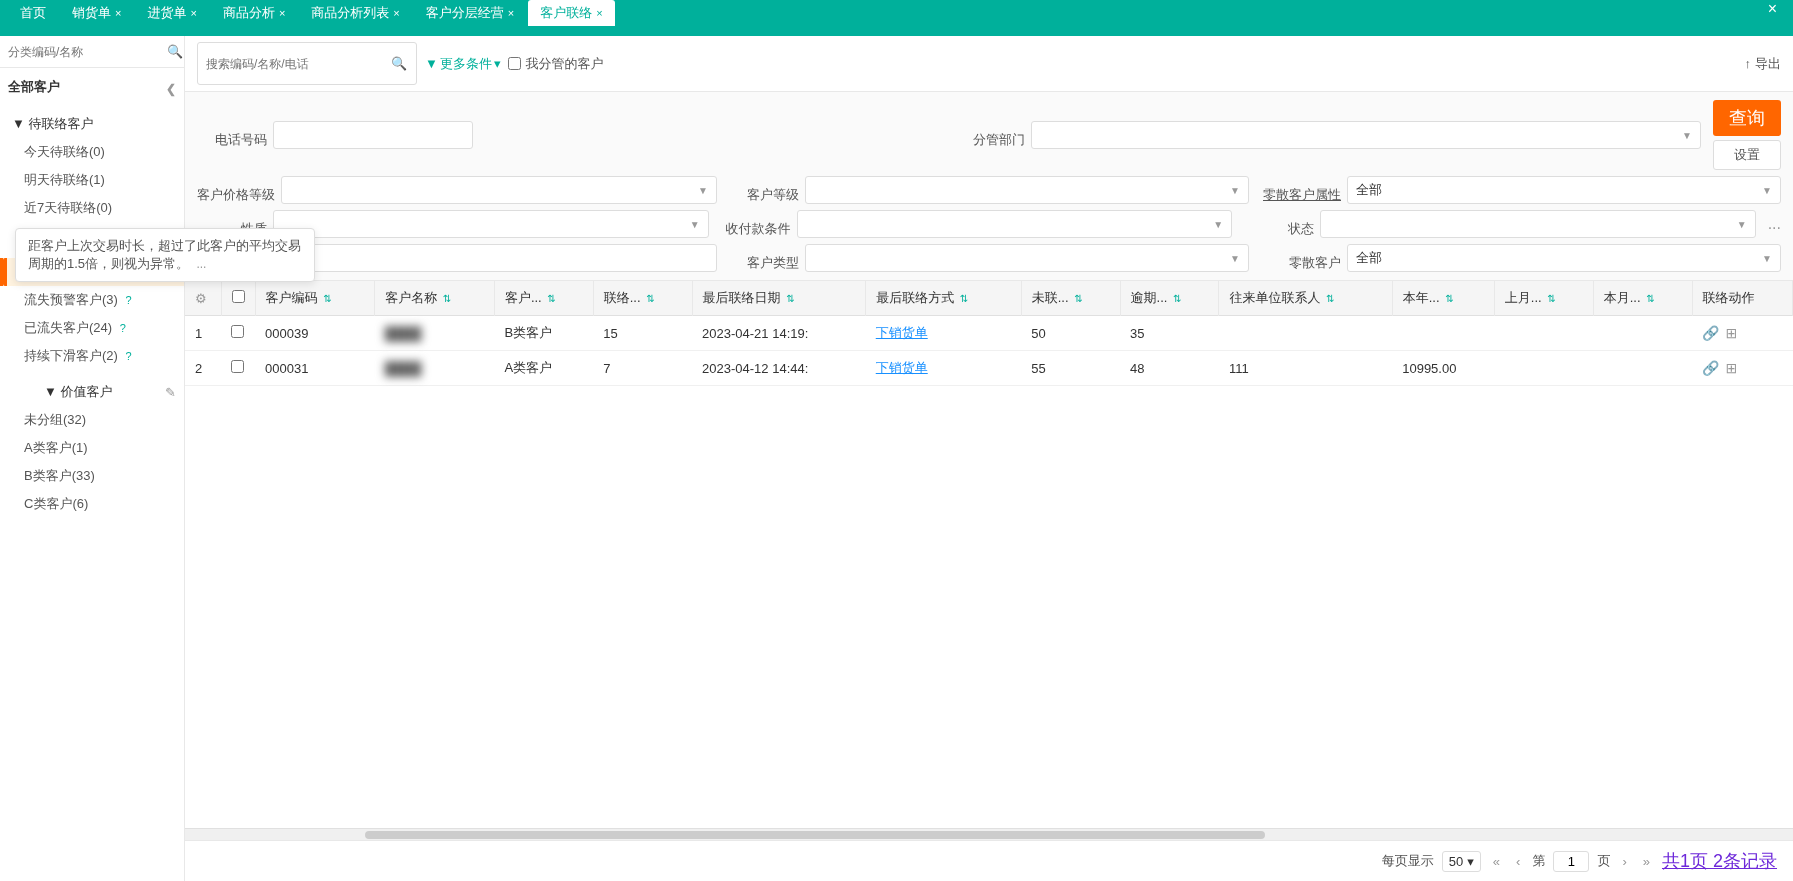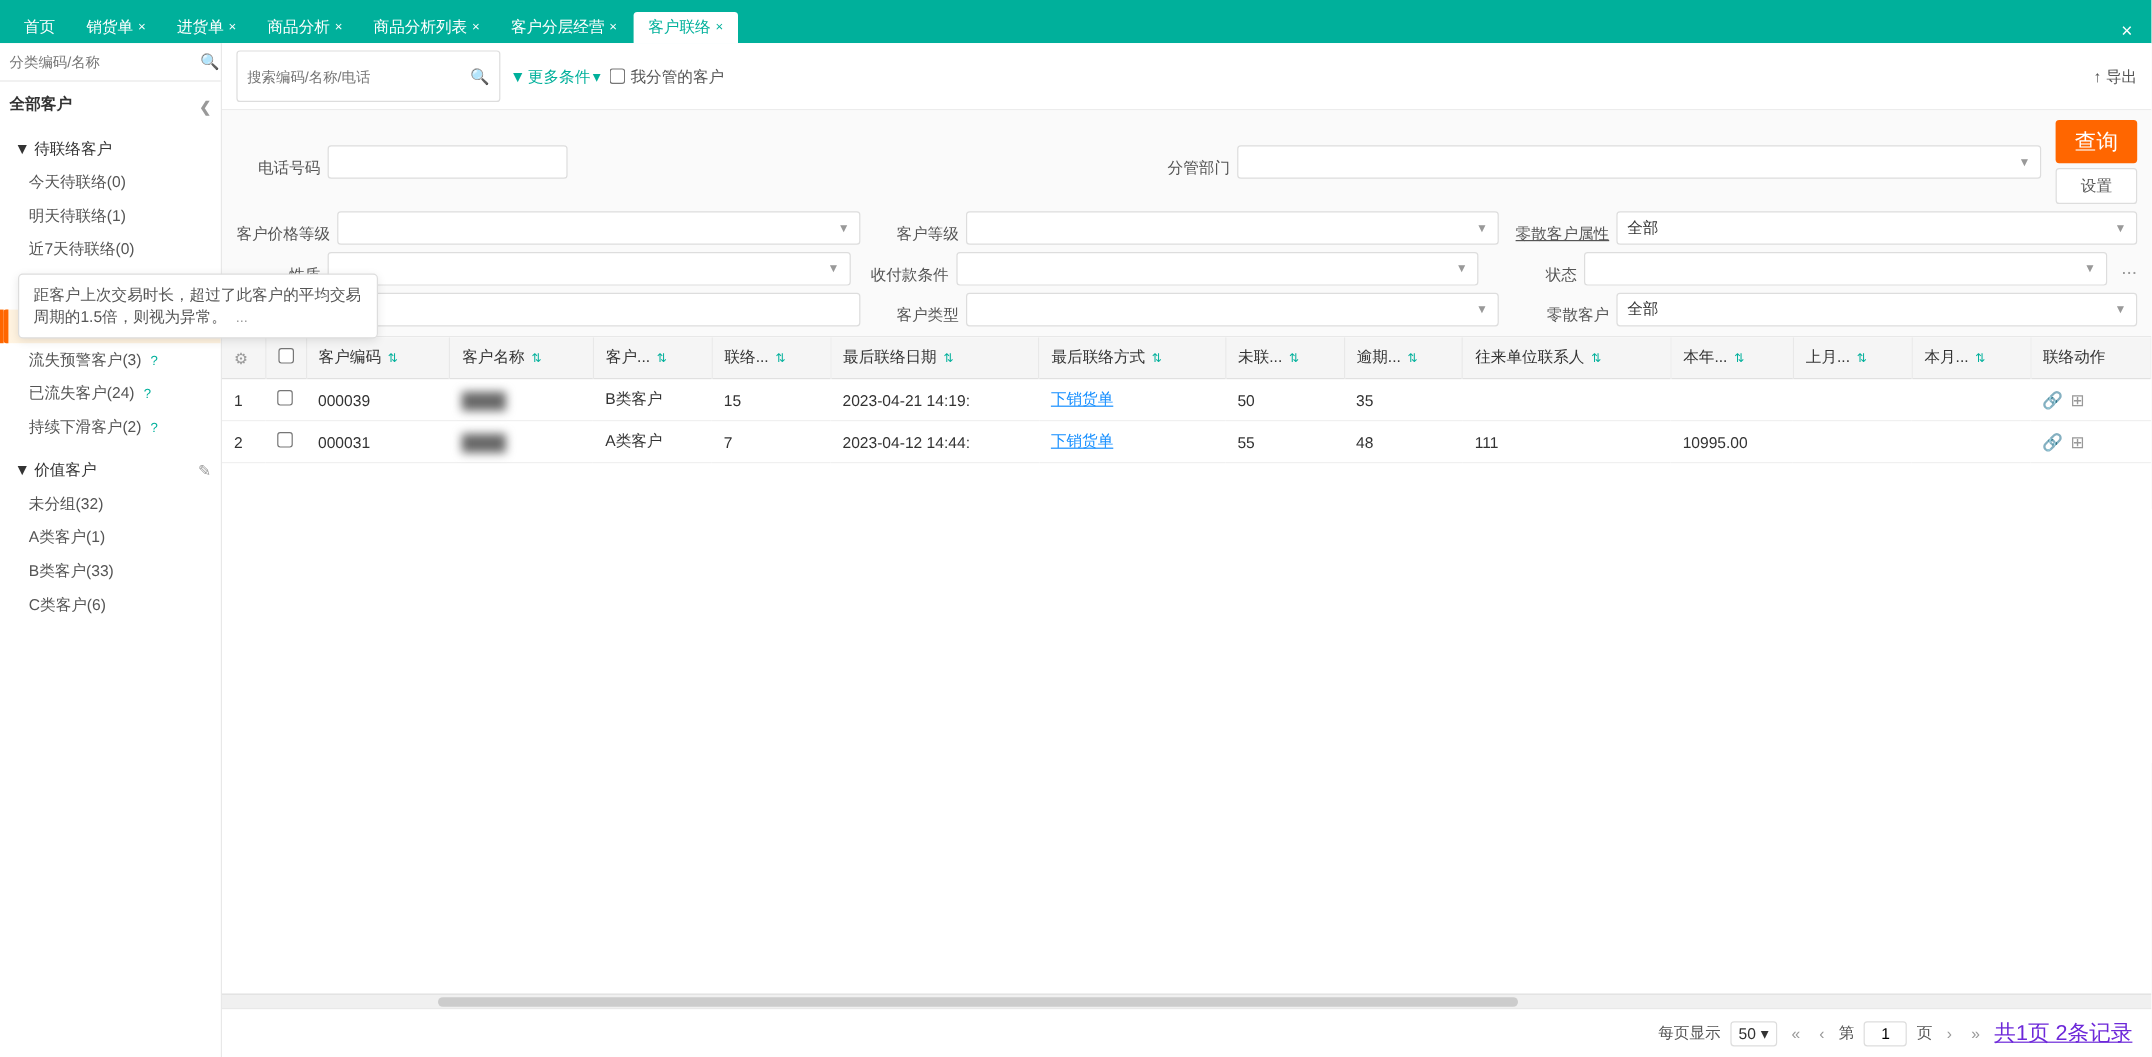--- a/index.html
+++ b/index.html
@@ -3,21 +3,21 @@
   <meta charset="utf-8">
   <style>
     * { box-sizing: border-box; margin: 0; padding: 0; font-family: 'Microsoft YaHei', Arial, sans-serif; font-size: 13px; }
     body { background: #f5f5f5; width: 1793px; min-height: 881px; overflow: hidden; }
 
     
     .top-nav {
       background: #00b09b;
       height: 36px;
       display: flex;
-      align-items: flex-end;
+      align-items: flex-start;
       padding: 0 8px;
       color: white;
       gap: 2px;
     }
     .nav-item {
       padding: 4px 12px;
       cursor: pointer;
       color: white;
       white-space: nowrap;
       border-radius: 3px;
@@ -113,21 +113,21 @@
     .sidebar-group-label2 {
       display: flex;
       align-items: center;
       justify-content: space-between;
       padding: 5px 8px 5px 12px;
       color: #333;
       cursor: pointer;
       font-size: 13px;
       font-weight: 500;
     }
-    .sidebar-group-label2-left { display: flex; align-items: center; gap: 4px; }
+    .sidebar-group-label2-left { display: flex; align-items: center; gap: 4px; margin-left: 32px; }
 
     
     .tooltip-box {
       position: absolute;
       top: 228px;
       left: 15px;
       background: white;
       border: 1px solid #ddd;
       border-radius: 4px;
       padding: 8px 12px;

